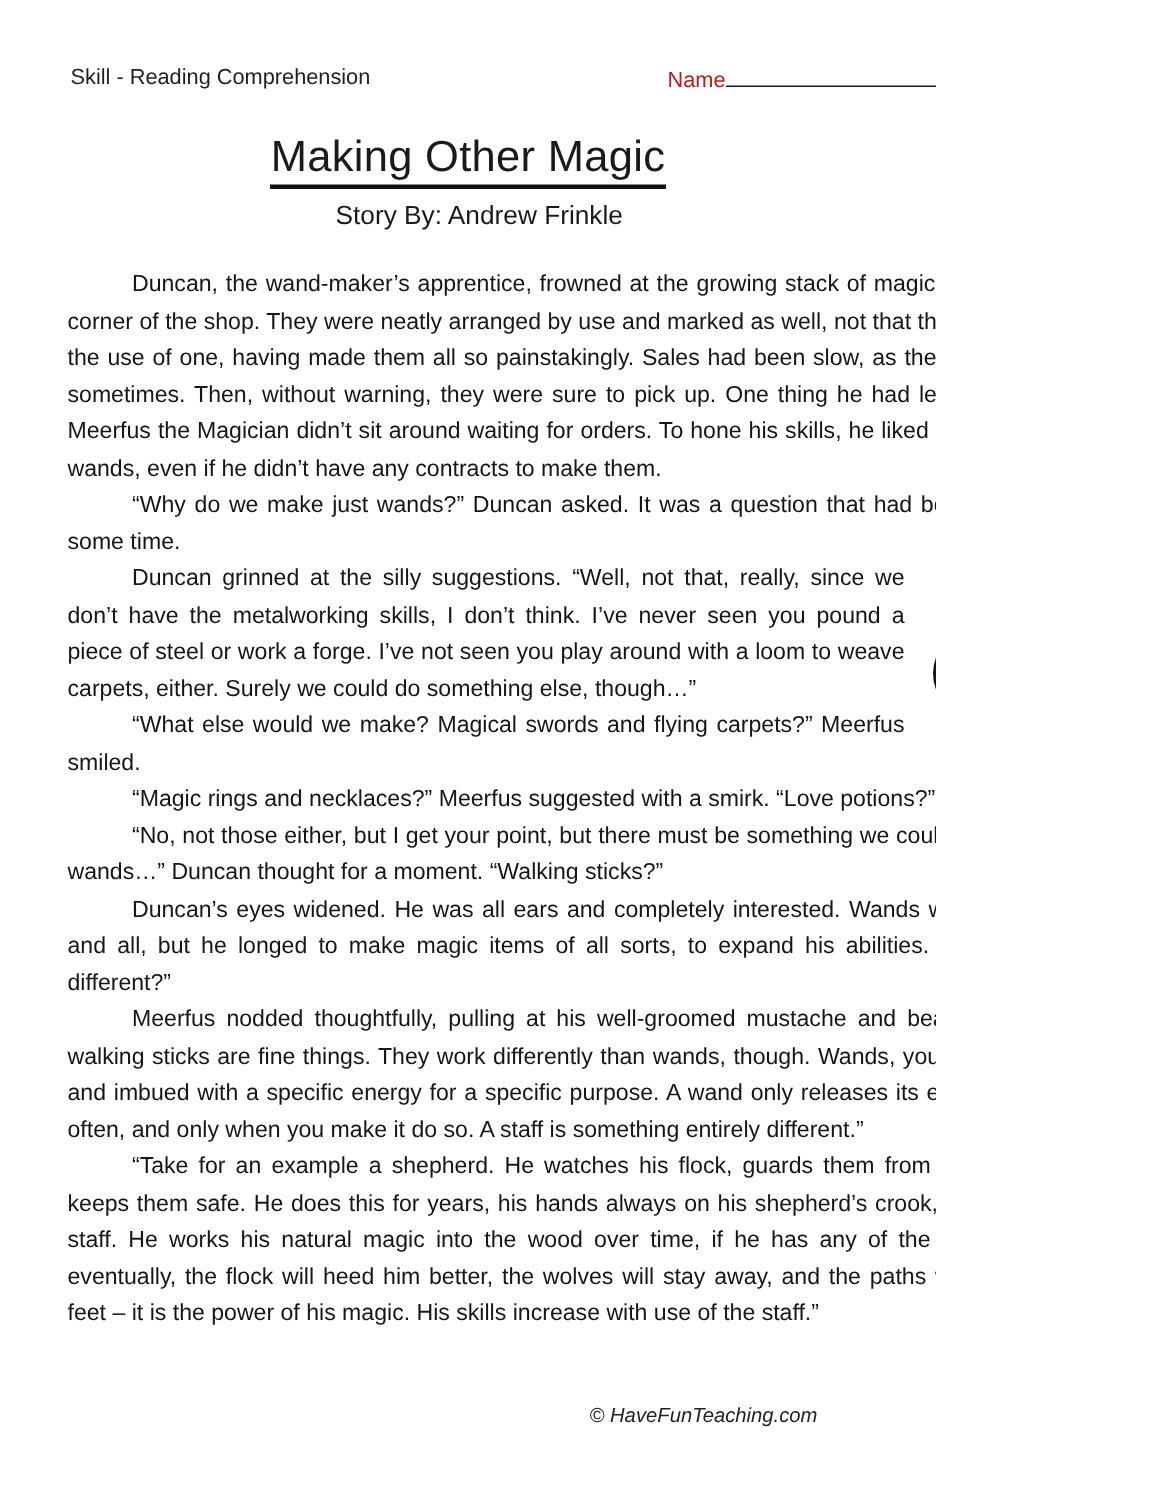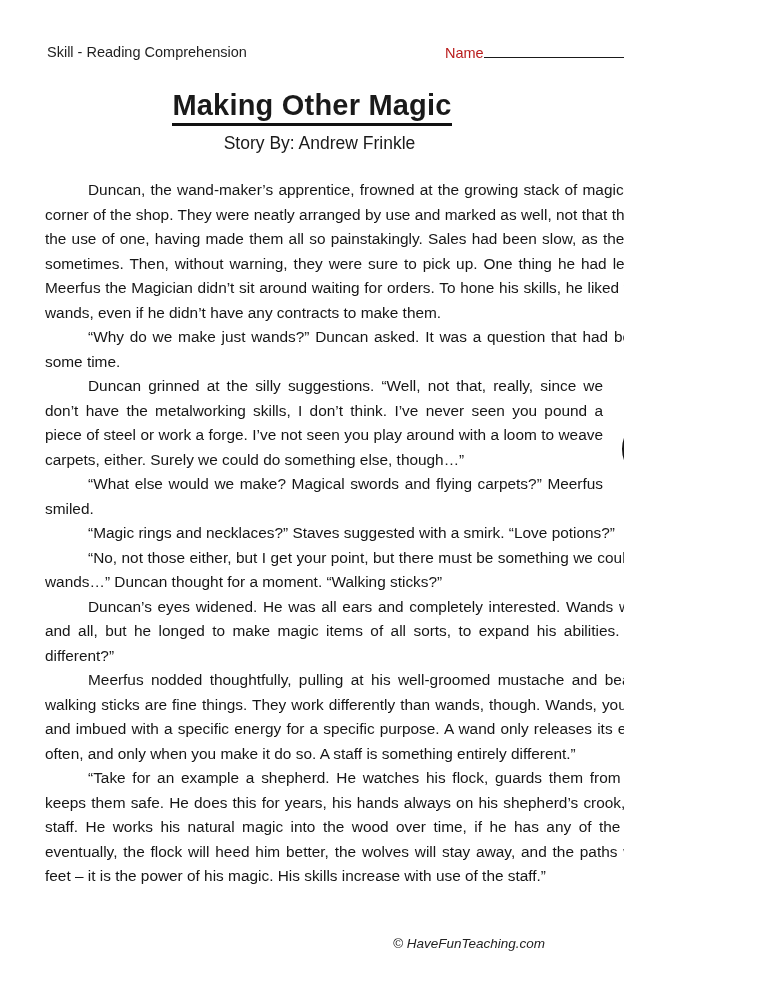--- a/index.html
+++ b/index.html
@@ -40,21 +40,21 @@
   }
   
   .title-wrap {
     position: absolute;
     left: 0; right: 0; top: 90px;
     text-align: center;
   }
   .title {
     display: inline-block;
     font-size: 29px;
-    font-weight: bold;
+    font-weight: normal;
     letter-spacing: 0.2px;
     border-bottom: 3px solid #111;
     padding-bottom: 1px;
     line-height: 1.1;
   }
   .byline {
     margin-top: 7px;
     font-size: 17.5px;
     color: #1a1a1a;
     margin-left: 15px;
@@ -133,21 +133,21 @@
           <line x1="87" y1="22" x2="96" y2="5"></line>
           <line x1="100" y1="34" x2="118" y2="20"></line>
           <line x1="108" y1="48" x2="131" y2="38"></line>
           <line x1="57" y1="25" x2="45" y2="11"></line>
         </g>
       </svg>
     </div>
 
     <p>Duncan grinned at the silly suggestions. “Well, not that, really, since we don’t have the metalworking skills, I don’t think. I’ve never seen you pound a piece of steel or work a forge. I’ve not seen you play around with a loom to weave carpets, either. Surely we could do something else, though…”</p>
     <p>“What else would we make? Magical swords and flying carpets?” Meerfus smiled.</p>
-    <p>“Magic rings and necklaces?” Staves suggested with a smirk. “Love potions?”</p>
+    <p>“Magic rings and necklaces?” Meerfus suggested with a smirk. “Love potions?”</p>
     <p>“No, not those either, but I get your point, but there must be something we could do that is like wands…” Duncan thought for a moment. “Walking sticks?”</p>
     <p>Duncan’s eyes widened. He was all ears and completely interested. Wands were interesting and all, but he longed to make magic items of all sorts, to expand his abilities. “How are they different?”</p>
     <p>Meerfus nodded thoughtfully, pulling at his well-groomed mustache and beard. “Staves or walking sticks are fine things. They work differently than wands, though. Wands, you see, are small and imbued with a specific energy for a specific purpose. A wand only releases its energy every so often, and only when you make it do so. A staff is something entirely different.”</p>
     <p>“Take for an example a shepherd. He watches his flock, guards them from predators, and keeps them safe. He does this for years, his hands always on his shepherd’s crook, a long hooked staff. He works his natural magic into the wood over time, if he has any of the gift at all, and eventually, the flock will heed him better, the wolves will stay away, and the paths will bend to his feet – it is the power of his magic. His skills increase with use of the staff.”</p>
   </div>
 
   <div class="footer">© HaveFunTeaching.com</div>
 
 </div>
 

